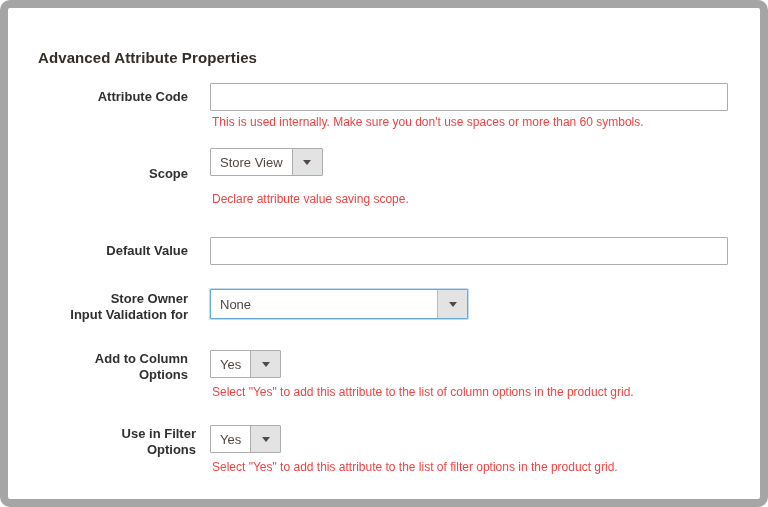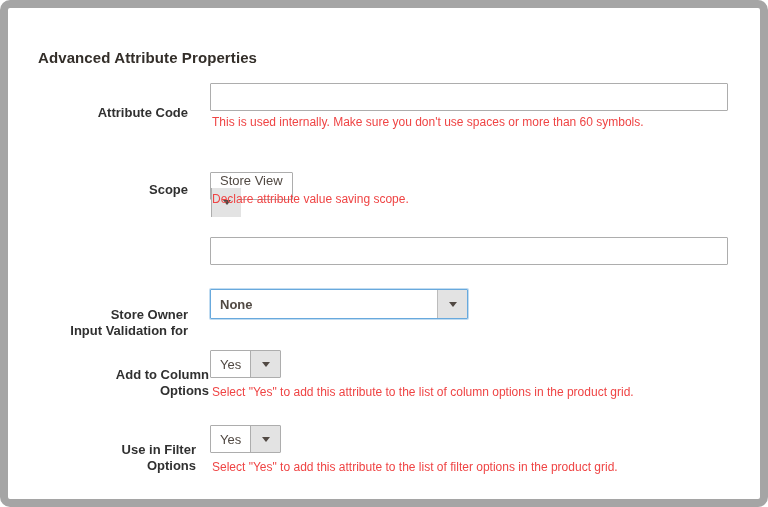--- a/index.html
+++ b/index.html
@@ -13,21 +13,21 @@
     overflow:hidden;
   }
   .page-title{
     position:absolute;left:30px;top:31px;
     font-size:15px;font-weight:700;color:#332e29;
     letter-spacing:.1px;
   }
   .label{
     position:absolute;left:0;width:180px;
     text-align:right;
-    font-size:13px;font-weight:700;color:#303030;margin-top:16px;
+    font-size:13px;font-weight:700;color:#303030;
   }
   .label div{line-height:16px;}
   .note{
     position:absolute;left:204px;
     font-size:12px;color:#ef4444;line-height:15px;
   }
   .text-input{
     position:absolute;left:202px;width:518px;height:28px;
     box-sizing:border-box;
     border:1px solid #adadad;border-radius:1px;
@@ -47,21 +47,21 @@
     border:1px solid #68a9dd;
     box-shadow:0 0 0 1px rgba(117,178,225,.45);
     height:30px;
   }
   .select-text{
     display:flex;align-items:center;
     padding:0 9px;
     font-size:13px;color:#514943;
     background:#ffffff;white-space:nowrap;
   }
-  .select.fixed .select-text{width:208px;font-weight:bold;}
+  .select.fixed .select-text{width:208px;}
   .select-arrow{
     width:29px;flex:0 0 29px;
     display:flex;align-items:center;justify-content:center;
     background:#e3e3e3;
     border-left:1px solid #adadad;
   }
   .select.focused .select-arrow{border-left:1px solid #bcbcbc;}
   .caret{
     width:0;height:0;
     border-left:4px solid transparent;
@@ -78,42 +78,45 @@
 
   <div class="label" style="top:81px;">
     <div>Attribute Code</div>
   </div>
   <input class="text-input" style="top: 75px;" type="text" value="">
   <div class="note" style="top:107px;">This is used internally. Make sure you don't use spaces or more than 60 symbols.</div>
 
   <div class="label" style="top:158px;">
     <div>Scope</div>
   </div>
-  <div class="select" style="top:164px;flex-direction:column;">
+  <div class="select" style="top:140px;">
     <span class="select-text">Store View</span>
     <span class="select-arrow">
         <span class="caret"></span>
       </span>
   </div>
   <div class="note" style="top:184px;text-align:center;">Declare attribute value saving scope.</div>
 
+  <div class="label" style="top:235px;">
+    <div>Default Value</div>
+  </div>
   <input class="text-input" style="top: 229px;" type="text" value="">
 
   <div class="label" style="top:283px;">
     <div>Store Owner</div>
     <div>Input Validation for</div>
   </div>
   <div class="select fixed focused" style="top:281px;">
     <span class="select-text">None</span>
     <span class="select-arrow">
         <span class="caret"></span>
       </span>
   </div>
 
-  <div class="label" style="top:343px;padding-left:21px;">
+  <div class="label" style="top:343px;">
     <div>Add to Column</div>
     <div>Options</div>
   </div>
   <div class="select" style="top:342px;">
     <span class="select-text">Yes</span>
     <span class="select-arrow">
         <span class="caret"></span>
       </span>
   </div>
   <div class="note" style="top:377px;">Select "Yes" to add this attribute to the list of column options in the product grid.</div>

